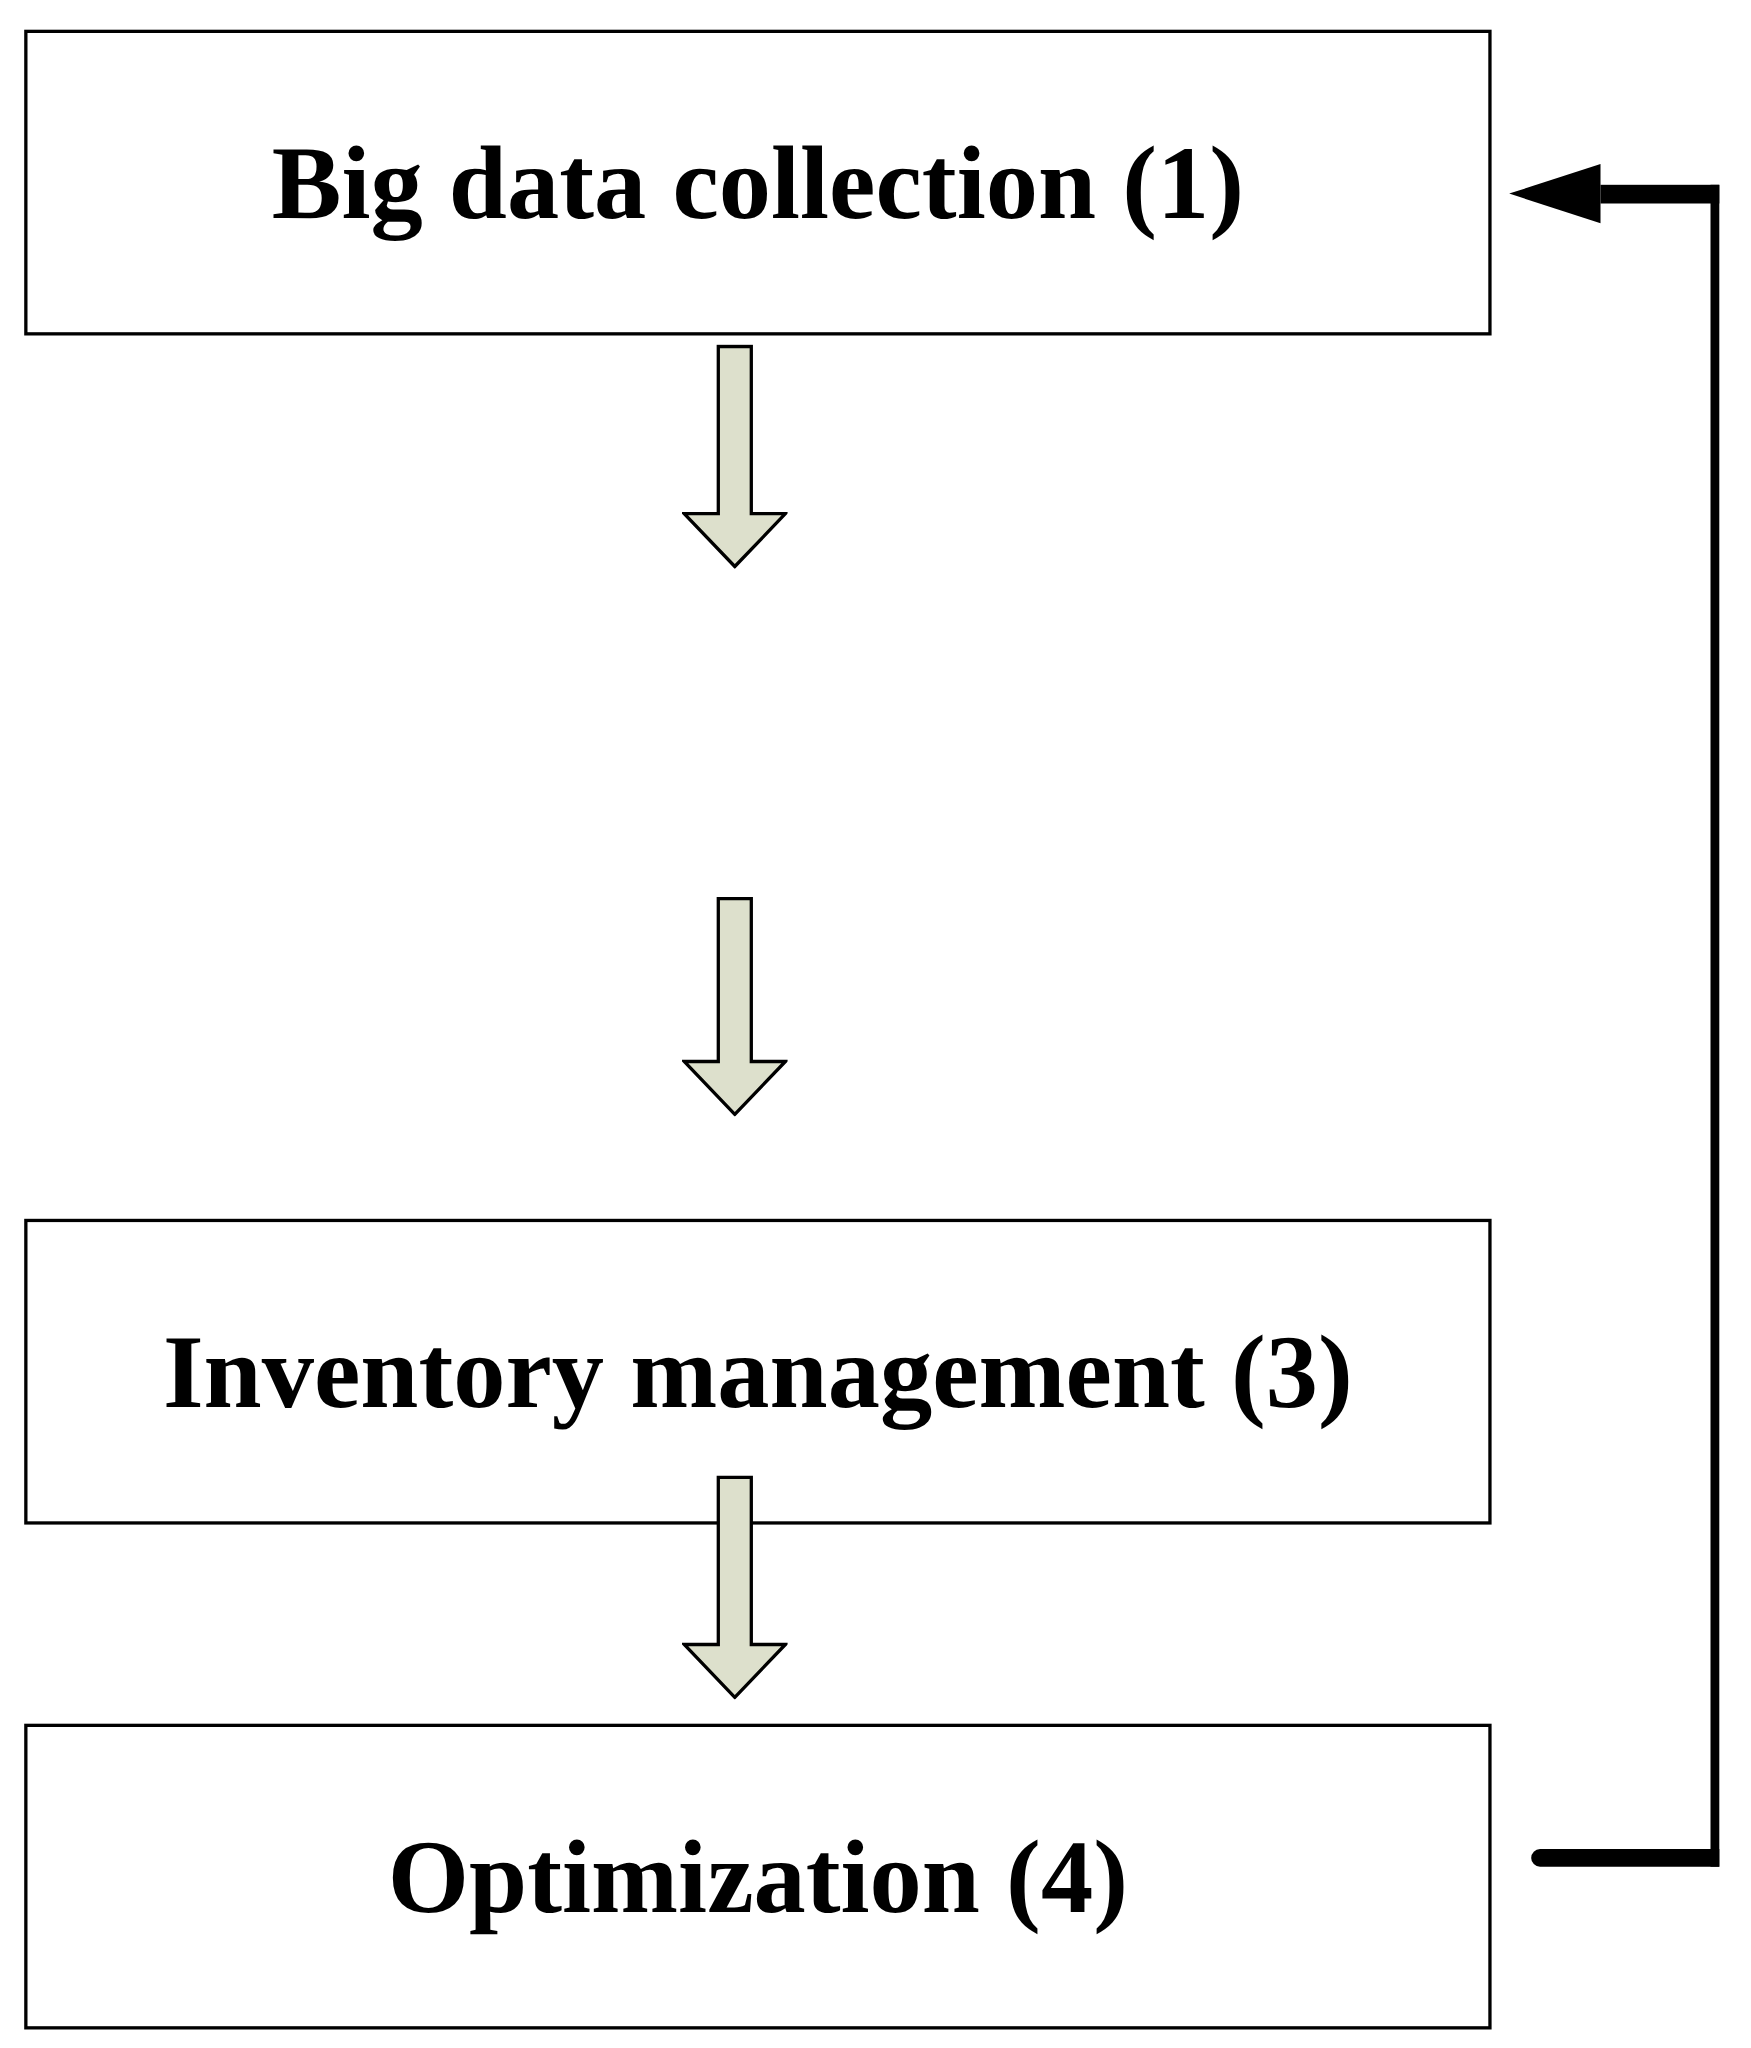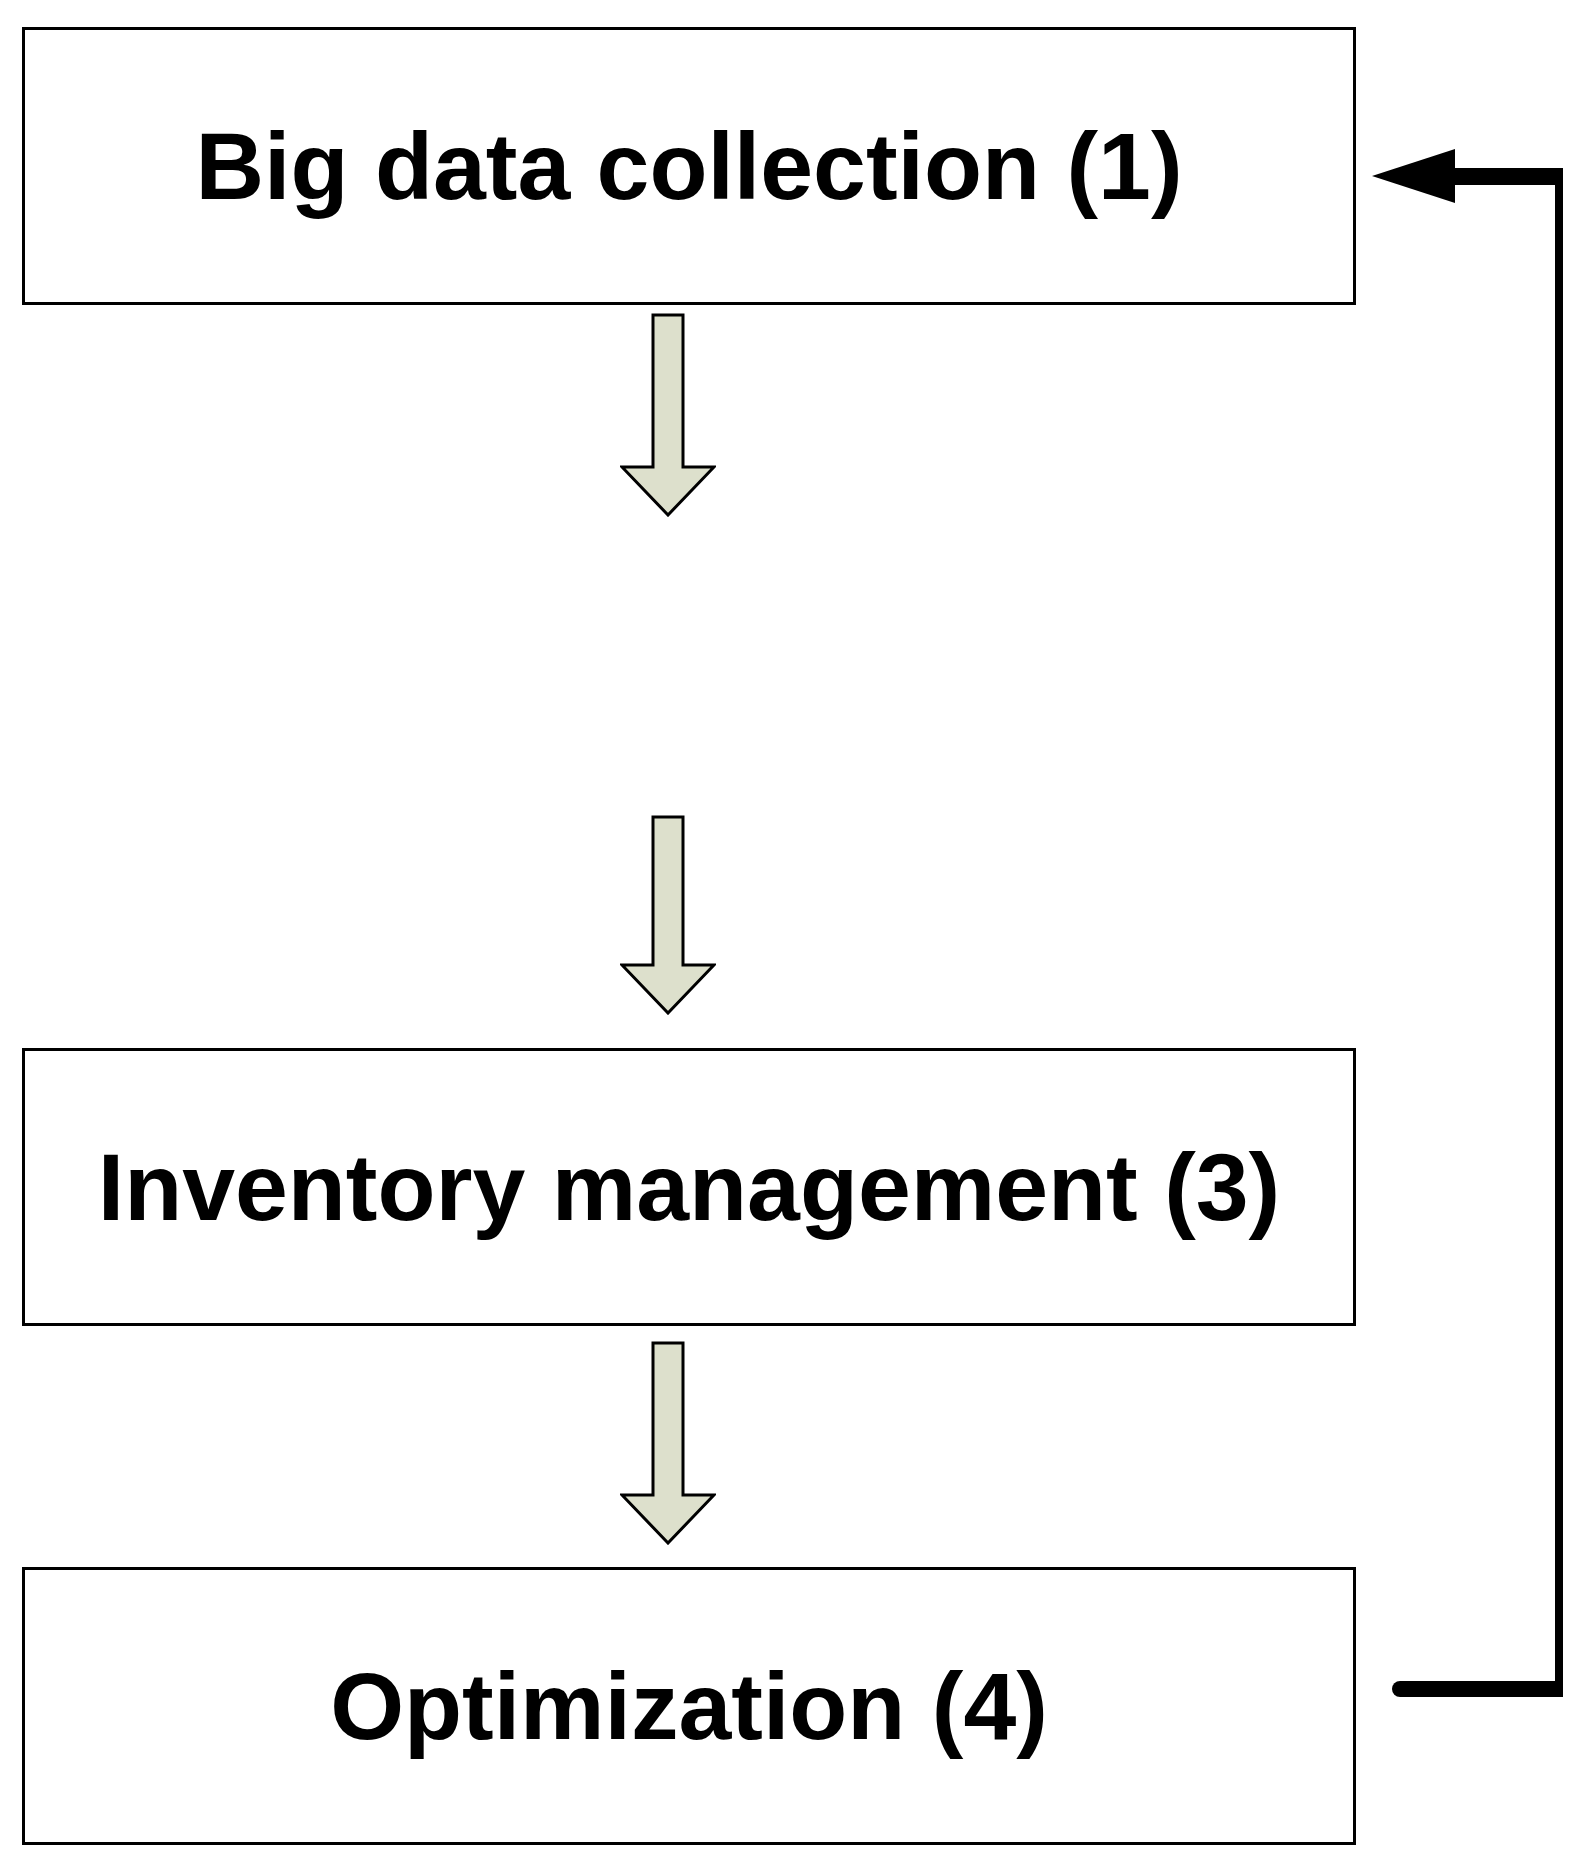--- a/index.html
+++ b/index.html
@@ -6,37 +6,37 @@
     margin: 0;
     padding: 0;
     background: #ffffff;
   }
   .canvas {
     position: relative;
     width: 1592px;
     height: 1862px;
     background: #ffffff;
     overflow: hidden;
-    font-family: Liberation Sans, sans-serif;
+    font-family: Liberation Serif, serif;
   }
   .flow-box {
     position: absolute;
     left: 22px;
     width: 1334px;
     height: 278px;
     box-sizing: border-box;
     border: 3px solid #000000;
     background: #ffffff;
     display: flex;
     align-items: center;
     justify-content: center;
   }
   .box-1 { top: 27px; }
   .box-2 { top: 517px; }
-  .box-3 { top: 1048px; }
+  .box-3 { top: 1108px; }
   .box-4 { top: 1555px; margin-top: 12px; }
   .box-label {
     font-size: 95px;
     font-weight: bold;
     color: #000000;
     white-space: nowrap;
     line-height: 1;
     text-align: center;
   }
   .down-arrow {

